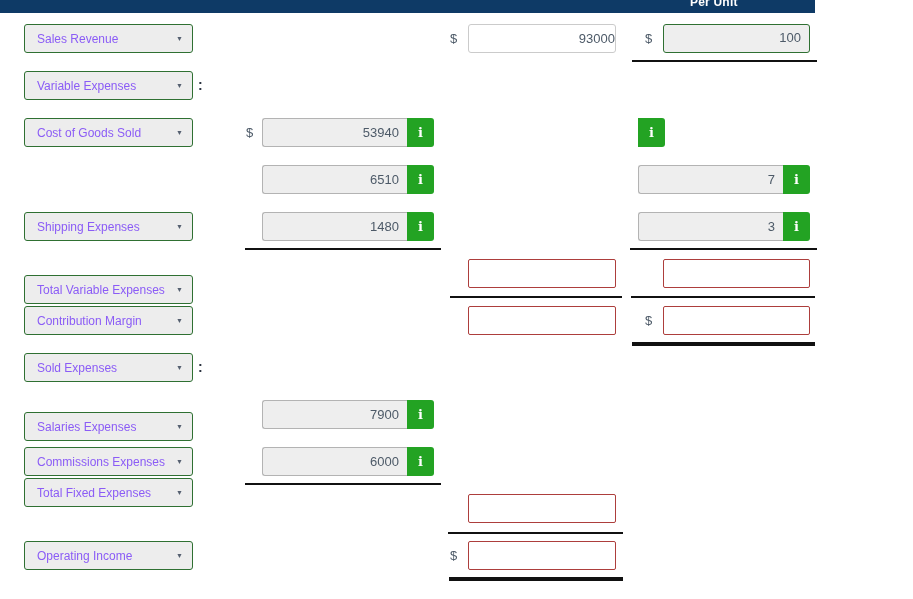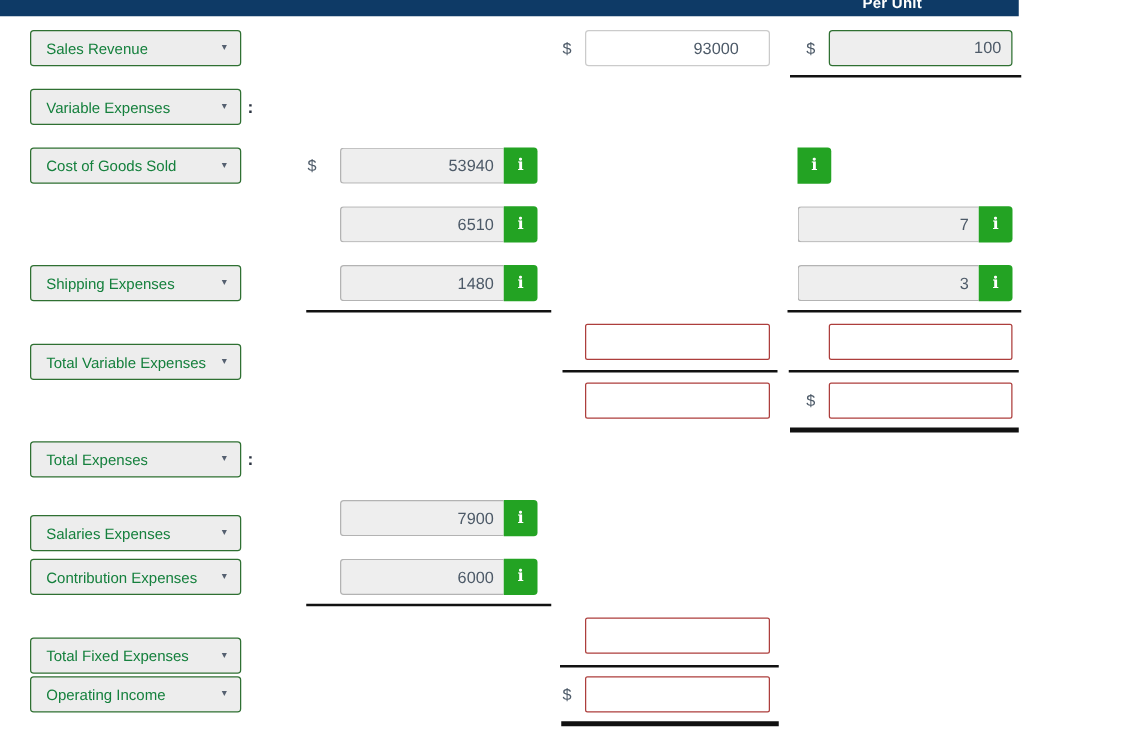--- a/index.html
+++ b/index.html
@@ -14,48 +14,48 @@
   .hdr-label{
     position:absolute;left:690px;top:-4px;width:70px;line-height:12px;
     font-size:12px;font-weight:bold;color:#ffffff;letter-spacing:.2px;
   }
   
   .dd{
     position:absolute;left:24px;width:169px;height:29px;box-sizing:border-box;
     background:#ededed;border:1.5px solid #2f7032;border-radius:3px;
     display:flex;align-items:center;padding:0 9px 0 12px;cursor:pointer;
   }
-  .dd-label{font-size:12px;color:#15803d;white-space:nowrap;overflow:hidden;}
+  .dd-label{font-size:12px;color:#8b5cf6;white-space:nowrap;overflow:hidden;}
   .dd-caret{margin-left:auto;font-size:7px;color:#556070;padding-left:4px;}
   .colon{position:absolute;left:198px;width:8px;height:29px;line-height:28px;
     font-size:14px;font-weight:bold;color:#2b3340;}
   
   .cur{position:absolute;height:29px;line-height:29px;font-size:13px;color:#4d5a68;}
   .curA{left:246px;} .curB{left:450px;} .curC{left:645px;}
   
   .grp{position:absolute;height:29px;display:flex;box-sizing:border-box;}
-  .grpA{left:262px;width:158px;margin-left:10px;}
+  .grpA{left:262px;width:172px;}
   .grpC{left:638px;width:172px;}
   .gfield{
     flex:1;box-sizing:border-box;background:#eeeeee;border:1px solid #b3b3b3;border-right:none;
     border-radius:3px 0 0 3px;text-align:right;padding:0 8px;line-height:27px;
     font-size:13px;color:#4d5a68;
   }
   .ibtn{
     width:27px;box-sizing:border-box;border:none;background:#23a323;color:#ffffff;
     border-radius:0 3px 3px 0;display:flex;align-items:center;justify-content:center;
     cursor:pointer;padding:0;
   }
   .ibtn span{font-family:"DejaVu Serif", serif;font-weight:bold;font-size:13px;line-height:1;}
   
   .fieldB{position:absolute;left:468px;width:148px;}
   .fieldC{position:absolute;left:663px;width:147px;}
   .in-white{
     height:29px;box-sizing:border-box;background:#ffffff;border:1px solid #cbcbcb;border-radius:3px;
-    text-align:right;padding:0 24px;font-size:13px;color:#4d5a68;
+    text-align:right;padding:0 0;font-size:13px;color:#4d5a68;
     font-family:"Liberation Sans", sans-serif;outline:none;
   }
   .in-red{
     height:29px;box-sizing:border-box;background:#ffffff;border:1.5px solid #ad3e3c;border-radius:2px;
     text-align:right;padding:0 8px;font-size:13px;color:#4d5a68;
     font-family:"Liberation Sans", sans-serif;outline:none;
   }
   .f-correct{
     height:29px;box-sizing:border-box;background:#eeeeee;border:1.5px solid #2f7032;border-radius:3px;
     text-align:right;padding:0 8px;line-height:26px;font-size:13px;color:#4d5a68;
@@ -149,59 +149,63 @@
   </div>
   <div class="fieldB" style="top:259px">
     <input class="in-red" type="text" style="">
   </div>
   <div class="fieldC" style="top:259px">
     <input class="in-red" type="text" style="">
   </div>
   <div class="rule" style="left:450px;top:296px;width:172px"></div>
   <div class="rule" style="left:631px;top:296px;width:184px"></div>
 
+  <div class="dd" style="top:306px">
+    <span class="dd-label">Contribution Margin</span>
+    <span class="dd-caret">▼</span>
+  </div>
   <div class="fieldB" style="top:306px">
     <input class="in-red" type="text" style="">
   </div>
   <span class="cur curC" style="top:306px">$</span>
   <div class="fieldC" style="top:306px">
     <input class="in-red" type="text" style="">
   </div>
   <div class="rule thick" style="left:632px;top:342px;width:183px"></div>
 
   <div class="dd" style="top:353px">
-    <span class="dd-label">Total Expenses</span>
+    <span class="dd-label">Sold Expenses</span>
     <span class="dd-caret">▼</span>
   </div>
   <span class="colon" style="top:353px">:</span>
 
   <div class="dd" style="top:412px">
     <span class="dd-label">Salaries Expenses</span>
     <span class="dd-caret">▼</span>
   </div>
   <div class="grp grpA" style="top:400px">
     <div class="gfield">7900</div>
     <button class="ibtn">
         <span>i</span>
       </button>
   </div>
 
   <div class="dd" style="top:447px">
-    <span class="dd-label">Contribution Expenses</span>
+    <span class="dd-label">Commissions Expenses</span>
     <span class="dd-caret">▼</span>
   </div>
   <div class="grp grpA" style="top:447px">
     <div class="gfield">6000</div>
     <button class="ibtn">
         <span>i</span>
       </button>
   </div>
   <div class="rule" style="left:245px;top:483px;width:196px"></div>
 
-  <div class="dd" style="top:510px">
+  <div class="dd" style="top:478px">
     <span class="dd-label">Total Fixed Expenses</span>
     <span class="dd-caret">▼</span>
   </div>
   <div class="fieldB" style="top:494px">
     <input class="in-red" type="text" style="">
   </div>
   <div class="rule" style="left:448px;top:532px;width:175px"></div>
 
   <div class="dd" style="top:541px">
     <span class="dd-label">Operating Income</span>

